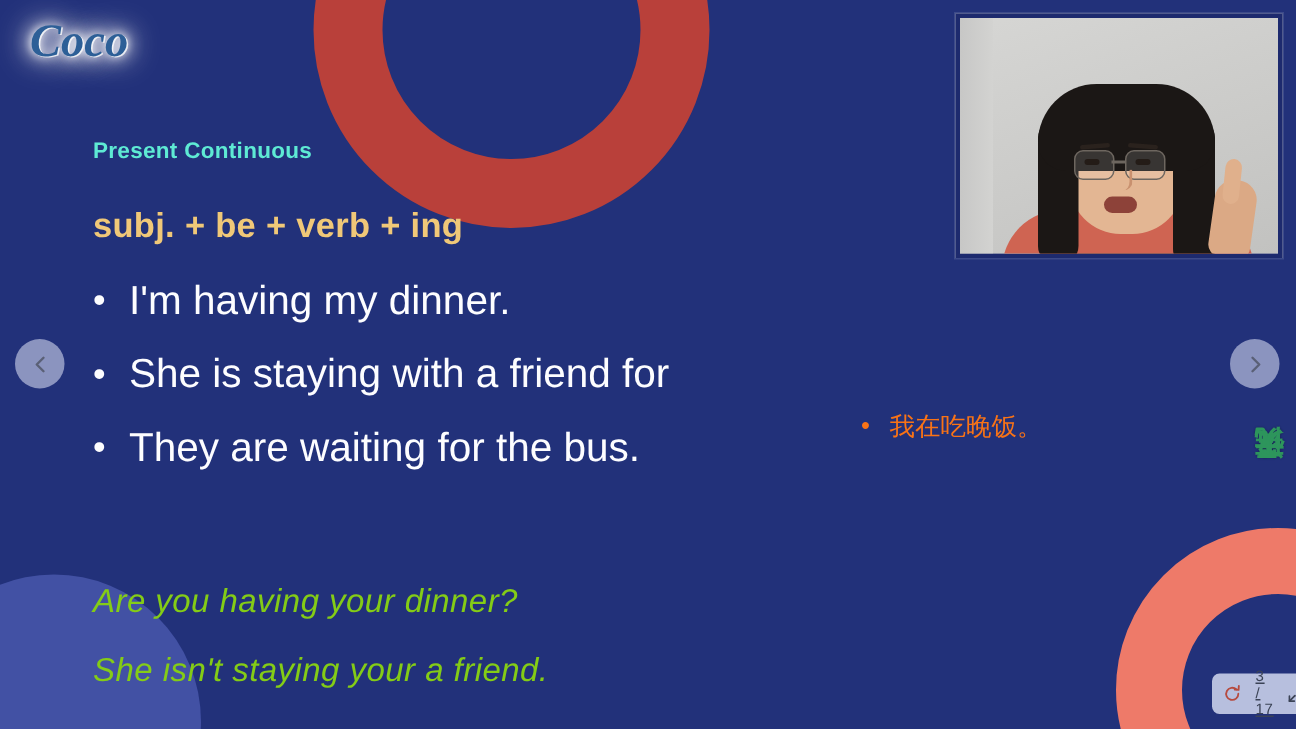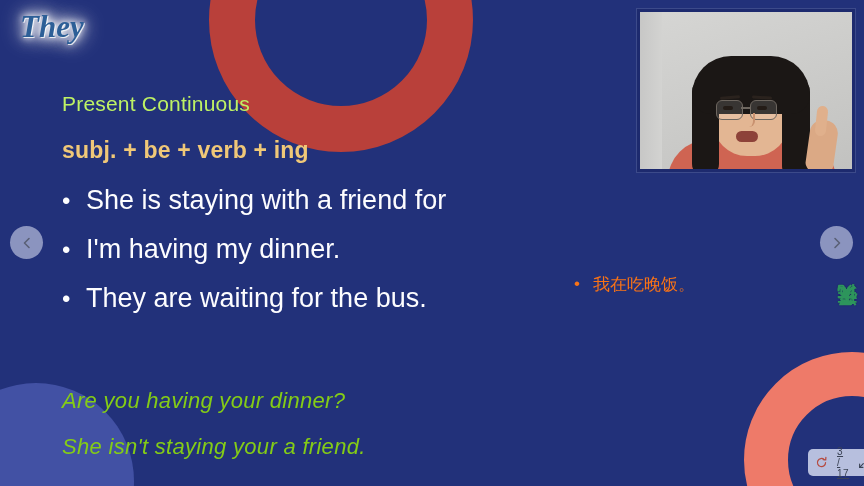--- a/index.html
+++ b/index.html
@@ -81,23 +81,23 @@
     text-shadow:
       0 0 6px #ffffff, 0 0 12px #ffffff, 0 0 18px #ffffff,
       0 0 24px rgba(255,255,255,.9), 1px 1px 0 rgba(255,255,255,.8);
   }
 
   
   #title {
     position: absolute;
     left: 62px;
     top: 92px;
-    color: #bef264;
-    font-size: 21px;
-    font-weight: 400;
+    color: #5eead4;
+    font-size: 15px;
+    font-weight: 700;
     letter-spacing: .2px;
   }
   #formula {
     position: absolute;
     left: 62px;
     top: 137px;
     color: #f0c878;
     font-size: 23px;
     font-weight: 700;
     letter-spacing: .2px;
@@ -305,28 +305,28 @@
 <body>
 
 <div id="stage">
 
   <div class="shape" id="top-ring"></div>
   <div class="shape" id="bl-circle"></div>
   <div class="shape" id="br-ring"></div>
 
   <div class="shape" id="watermark">英语无忧</div>
 
-  <div id="logo">They</div>
+  <div id="logo">Coco</div>
 
   <div id="title">Present Continuous</div>
   <div id="formula">subj. + be + verb + ing</div>
 
   <div id="bullets">
+    <div class="b">I'm having my dinner.</div>
     <div class="b">She is staying with a friend for</div>
-    <div class="b">I'm having my dinner.</div>
     <div class="b">They are waiting for the bus.</div>
   </div>
 
   <div id="italics">
     <div>Are you having your dinner?</div>
     <div>She isn't staying your a friend.</div>
   </div>
 
   <div id="cn-list">
     <div class="cn">我在吃晚饭。</div>

